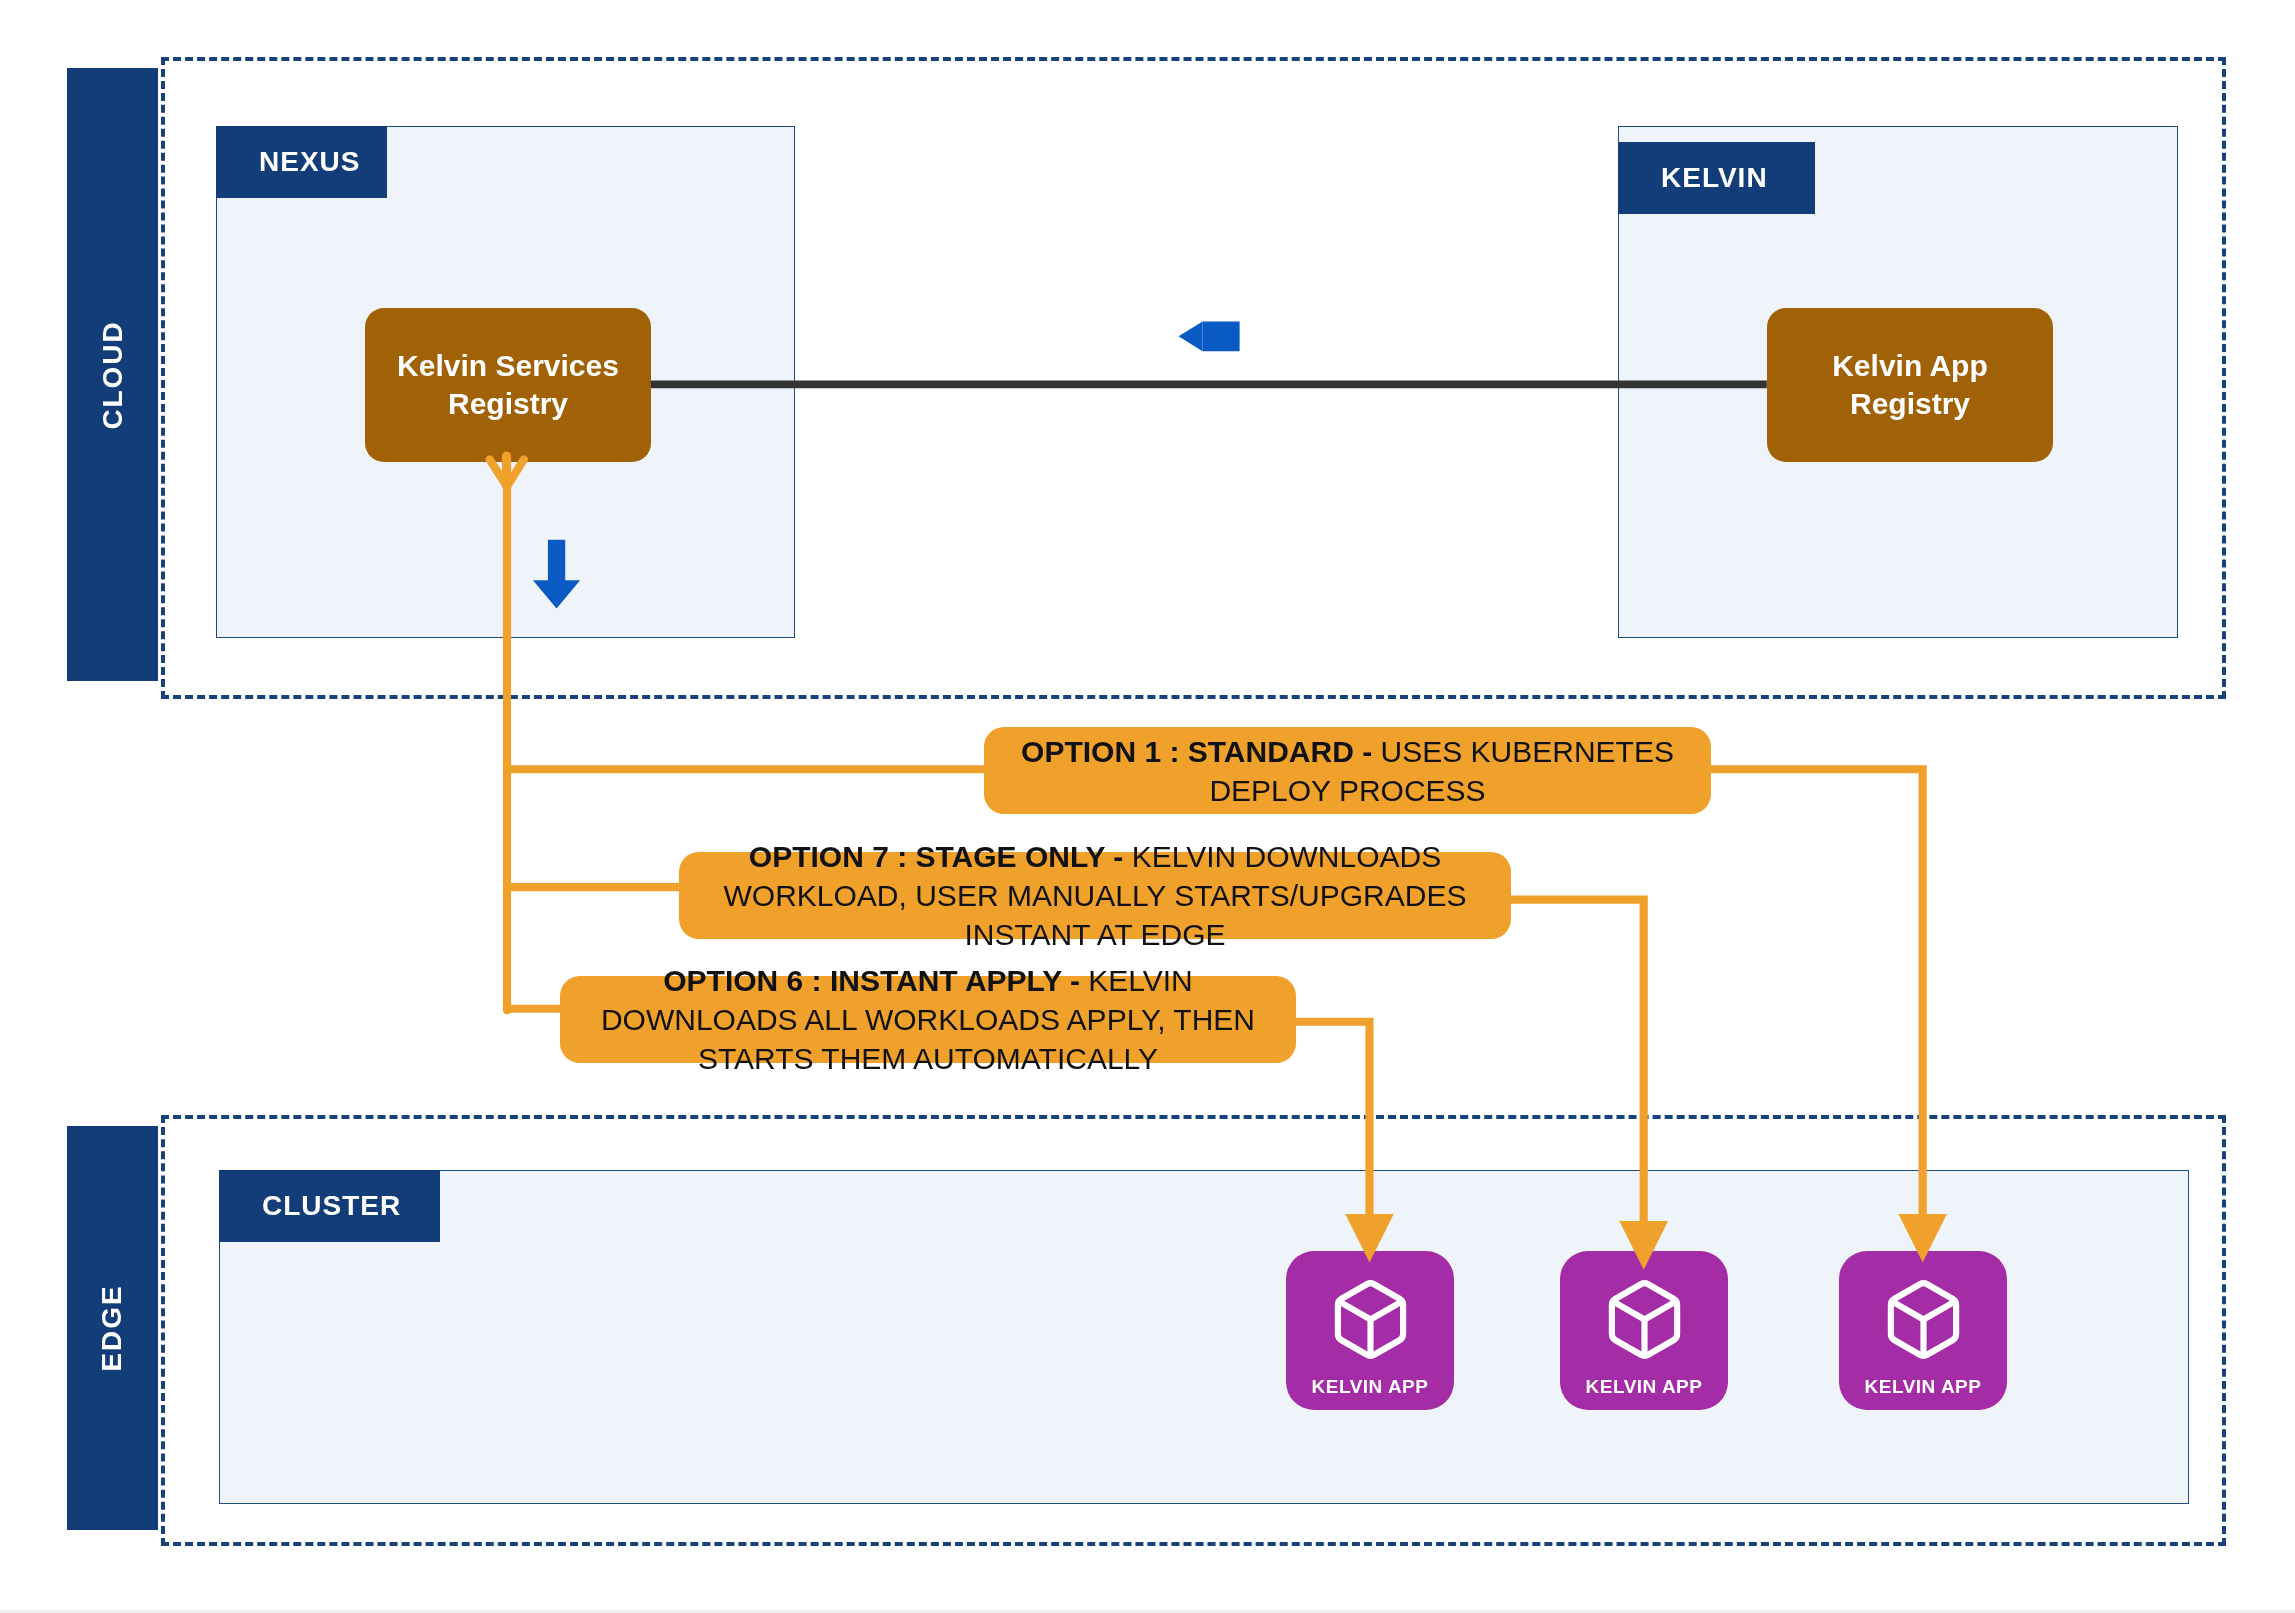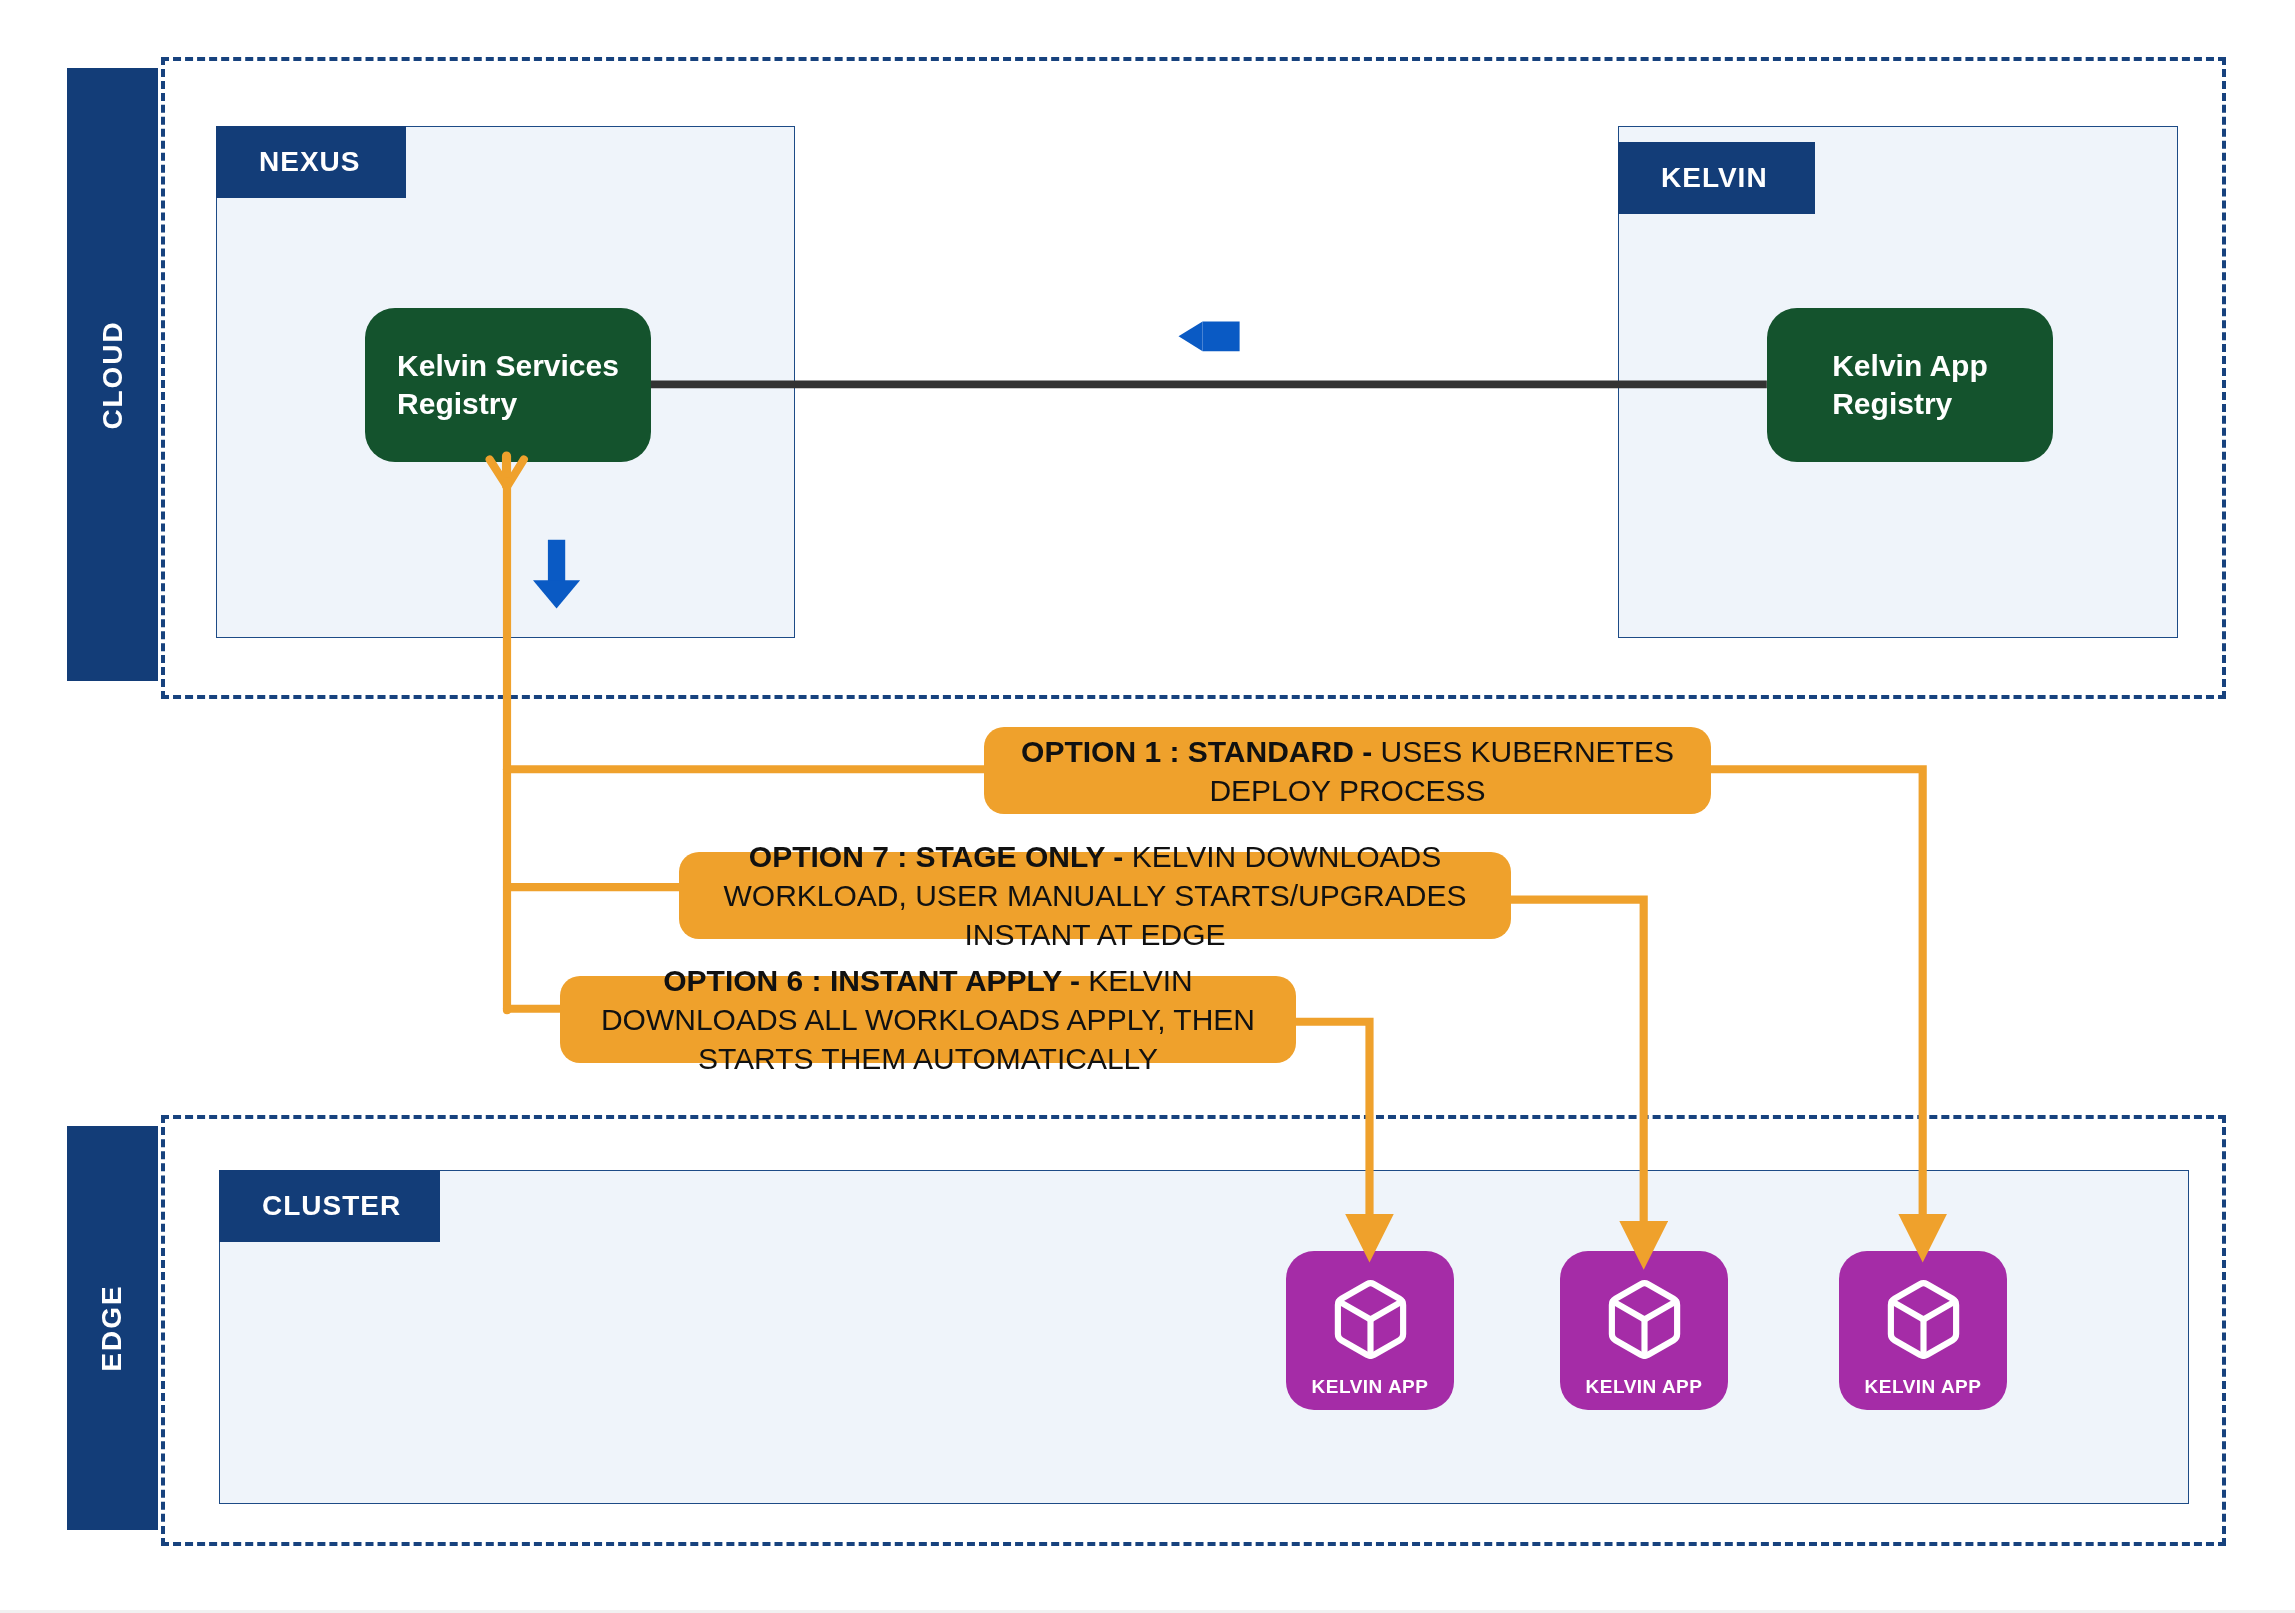--- a/index.html
+++ b/index.html
@@ -20,23 +20,23 @@
   }
   
   .panel{position:absolute;background:#eff4fa;border:1.9px solid #1d4b86;}
   .panel-tag{
     position:absolute;background:#133d78;color:#ffffff;font-weight:bold;
     font-size:28px;letter-spacing:1px;display:flex;align-items:center;
     padding-left:43px;box-sizing:border-box;
   }
   
   .node{
-    position:absolute;background:#14532d;border-radius:30px;
+    position:absolute;background:#a16207;border-radius:19px;
     color:#ffffff;font-weight:bold;font-size:30px;line-height:1.28;
-    display:flex;align-items:center;justify-content:center;
+    display:flex;align-items:center;justify-content:center;text-align:center;
     box-sizing:border-box;padding:4.8px 11.5px;
   }
   
   .app{
     position:absolute;background:#a52ca7;border-radius:28px;
     display:flex;flex-direction:column;align-items:center;justify-content:flex-start;
     box-sizing:border-box;padding-top:25px;
   }
   .app svg{width:87px;height:87px;display:block;}
   .app .app-label{
@@ -61,21 +61,21 @@
 
 <div id="stage">
 
   <div class="zone" style="left:161px;top:57px;width:2057px;height:634px;"></div>
 
   <div class="band" style="left:67px;top:68px;width:91px;height:613px;">
     <span class="band-label">CLOUD</span>
   </div>
 
   <div class="panel" style="left:216px;top:126px;width:577px;height:510px;"></div>
-  <div class="panel-tag" style="left:216px;top:126px;width:190px;height:72px;">
+  <div class="panel-tag" style="left:216px;top:126px;width:171px;height:72px;">
     <span>NEXUS</span>
   </div>
 
   <div class="panel" style="left:1618px;top:126px;width:558px;height:510px;"></div>
   <div class="panel-tag" style="left:1618px;top:126px;width:197px;height:72px;margin-top:16px;">
     <span>KELVIN</span>
   </div>
 
   <div class="node" style="left:365px;top:308px;width:286px;height:154px;">
     <div>

